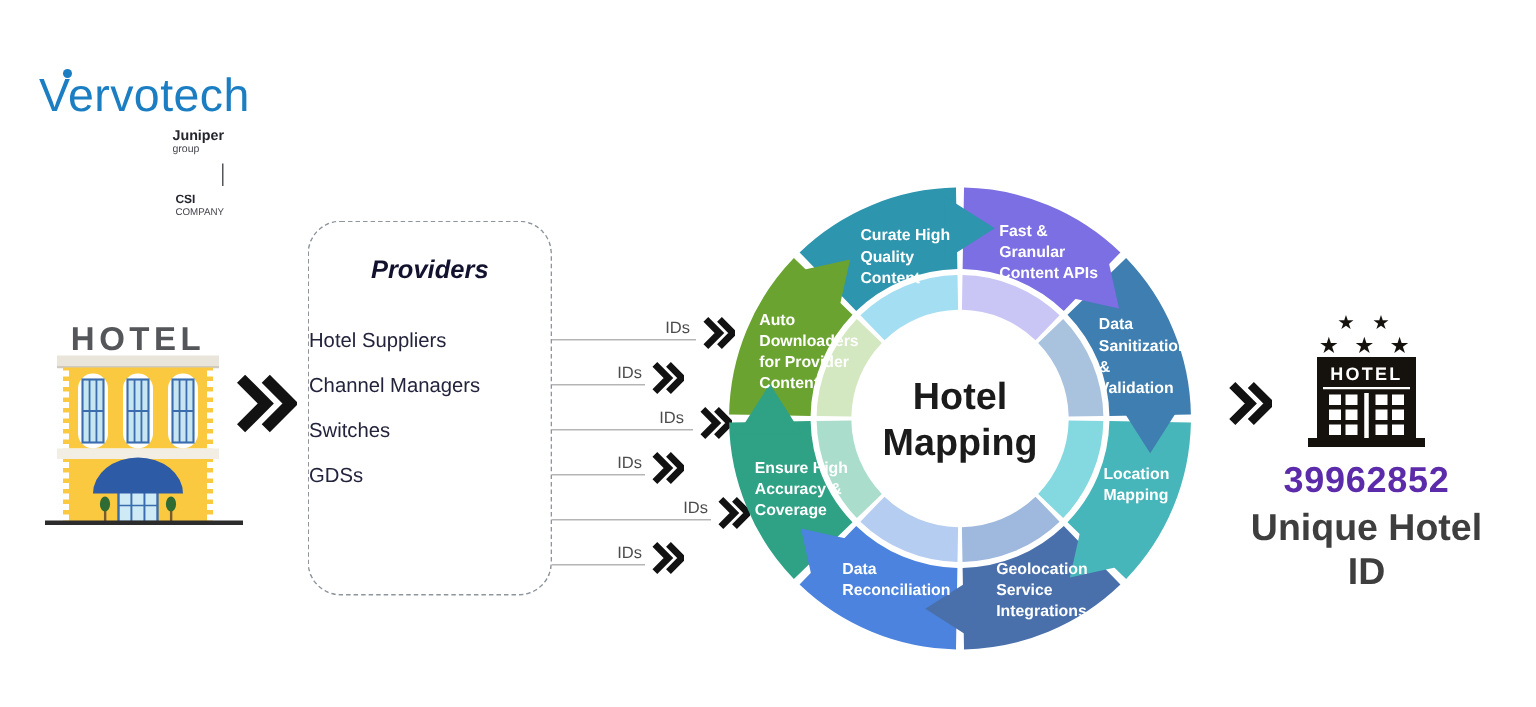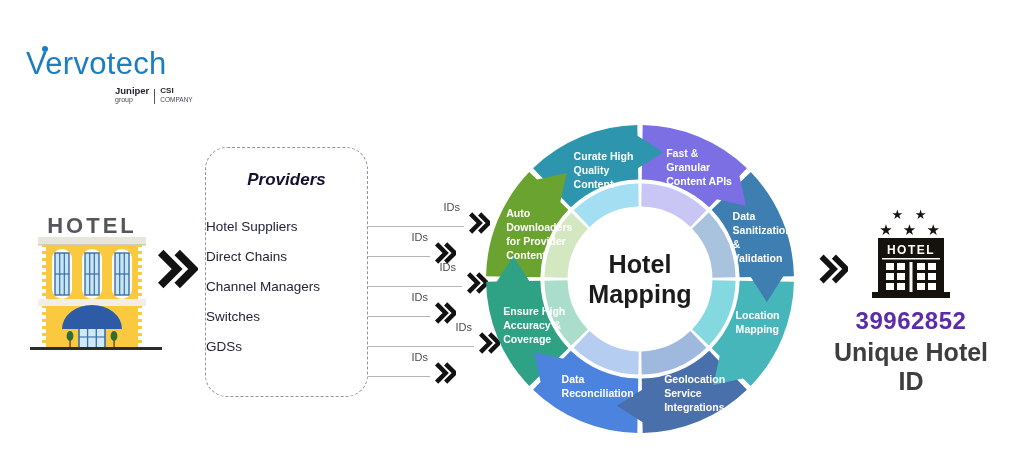--- a/index.html
+++ b/index.html
@@ -4,21 +4,21 @@
 <style>
   * { margin:0; padding:0; box-sizing:border-box; }
   html,body { background:#ffffff; }
   body { font-family:"Liberation Sans", sans-serif; }
   #stage { position:relative; width:1024px; height:471px; background:#fff; overflow:hidden;margin-top:29px; }
 
   
   .logo { position:absolute; left:26px; top:18px; width:180px; }
   .logo-brand { position:relative; font-size:31px; font-weight:400; letter-spacing:.3px; color:#1b7ec2; line-height:34px; }
   .logo-pin { position:absolute; left:16px; top:-1px; width:6px; height:6px; border-radius:50%; background:#1b7ec2; }
-  .logo-sub { position:absolute; left:89px; top:40px; display:flex; align-items:flex-end; gap:5px; }
+  .logo-sub { position:absolute; left:89px; top:40px; display:flex; align-items:flex-end; gap:5px;flex-direction:column; }
   .logo-sub .col { display:flex; flex-direction:column; line-height:8px; }
   .j-top { font-size:9.5px; font-weight:700; color:#25252e; }
   .j-bot { font-size:7px; color:#45454e; margin-top:1px; }
   .divider { width:1px; height:15px; background:#55555c; }
   .c-top { font-size:8px; font-weight:700; color:#25252e; }
   .c-bot { font-size:6.5px; color:#45454e; margin-top:1px; }
 
   
   .chev { position:absolute; }
   .chev svg { display:block; }
@@ -27,21 +27,21 @@
   
   .providers { position:absolute; left:205px; top:118px; width:163px; height:250px;
                border:1.5px dashed #8e959c; border-radius:22px; background:#fff; }
   .providers h2 { position:absolute; top:22px; width:100%; text-align:center; font-size:17px; font-weight:700; color:#12122e;font-style:italic; }
   .providers ul { position:absolute; top:64px; width:100%; list-style:none; }
   .providers li { height:30px; line-height:30px; text-align:left; font-size:13.5px; color:#23233c; }
 
   
   .conn { position:absolute; left:368px; height:24px; }
   .conn .line { position:absolute; left:0; bottom:10px; height:1.2px; background:#b5b5b5; }
-  .conn .ids { position:absolute; bottom:24px; font-size:11px; color:#4c4c4c; }
+  .conn .ids { position:absolute; bottom:12px; font-size:11px; color:#4c4c4c; }
   .conn .chev-s { position:absolute; bottom:-1px; }
   .conn .chev-s path { stroke:#121212; stroke-width:7; fill:none; stroke-linejoin:miter; }
 
   
   #hub-svg { position:absolute; left:479px; top:89px; width:322px; height:322px; }
   .seg-label { font-family:"Liberation Sans", sans-serif; font-size:10.5px; font-weight:700; fill:#ffffff; }
   .hub-title { font-family:"Liberation Sans", sans-serif; font-size:25px; font-weight:700; fill:#1b1b1b; text-anchor:middle; }
 
   
   #hotel-illu { position:absolute; left:30px; top:174px; }
@@ -120,21 +120,20 @@
     <svg width="44" height="40" viewBox="0 0 34 34">
         <path d="M4 3 L18 17 L4 31"></path>
         <path d="M18 3 L32 17 L18 31"></path>
       </svg>
   </div>
 
   <div class="providers">
     <h2>Providers</h2>
     <ul>
       <li>Hotel Suppliers</li>
-      <li>Direct Chains</li>
       <li>Channel Managers</li>
       <li>Switches</li>
       <li>GDSs</li>
     </ul>
   </div>
 
   <div class="conn" style="top:184px; width:122px;">
     <div class="line" style="width:96px;"></div>
     <span class="ids" style="right:30px;">IDs</span>
     <span class="chev-s" style="left:100px;">

